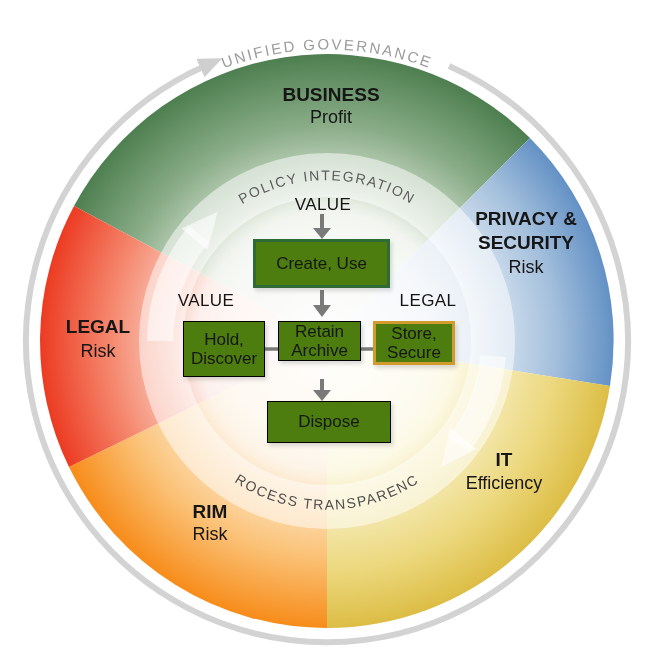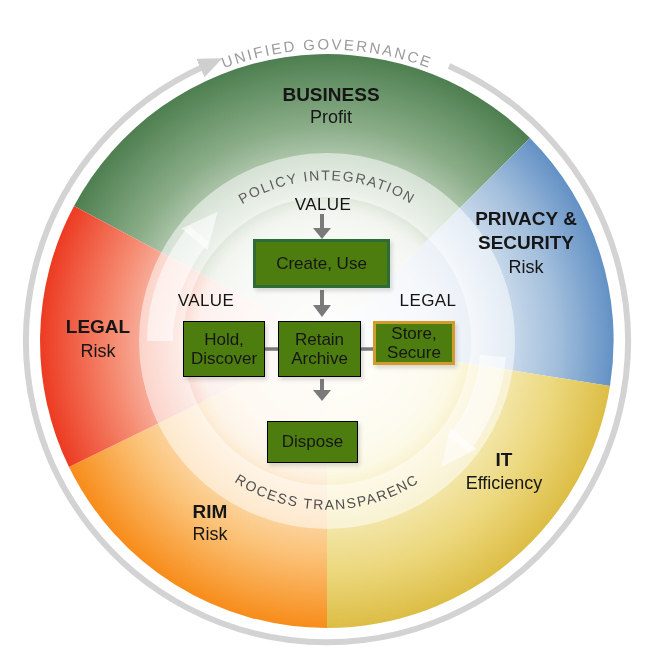--- a/index.html
+++ b/index.html
@@ -21,23 +21,23 @@
               color:#141414;letter-spacing:0.4px;}
   .fbox{position:absolute;box-sizing:border-box;display:flex;align-items:center;
         justify-content:center;text-align:center;background:#4d7c0f;color:#161616;
         font-size:17px;line-height:1.12;white-space:pre-line;
         box-shadow:2px 3px 4px rgba(90,90,90,0.22);}
   .fbox.green{border:3px solid #2e6b37;}
   .fbox.maroon{border:1px solid #000000;}
   .fbox.gold{border:3px solid #d19c2d;}
   #box-create{left:253px;top:239px;width:137px;height:49px;}
   #box-hold{left:183px;top:321px;width:82px;height:56px;}
-  #box-retain{left:278px;top:321px;width:83px;height:56px;}
+  #box-retain{left:278px;top:321px;width:83px;height:40px;}
   #box-store{left:373px;top:321px;width:82px;height:44px;}
-  #box-dispose{left:267px;top:421px;width:91px;height:42px;}
+  #box-dispose{left:267px;top:401px;width:124px;height:42px;}
   #label-value{left:268px;top:195px;}
   #label-duty{left:151px;top:291px;}
   #label-asset{left:373px;top:291px;}
 </style>
 </head>
 <body>
 
 <div id="scene">
 
   <svg id="wheel-svg" width="648" height="654" viewBox="0 0 648 654">

